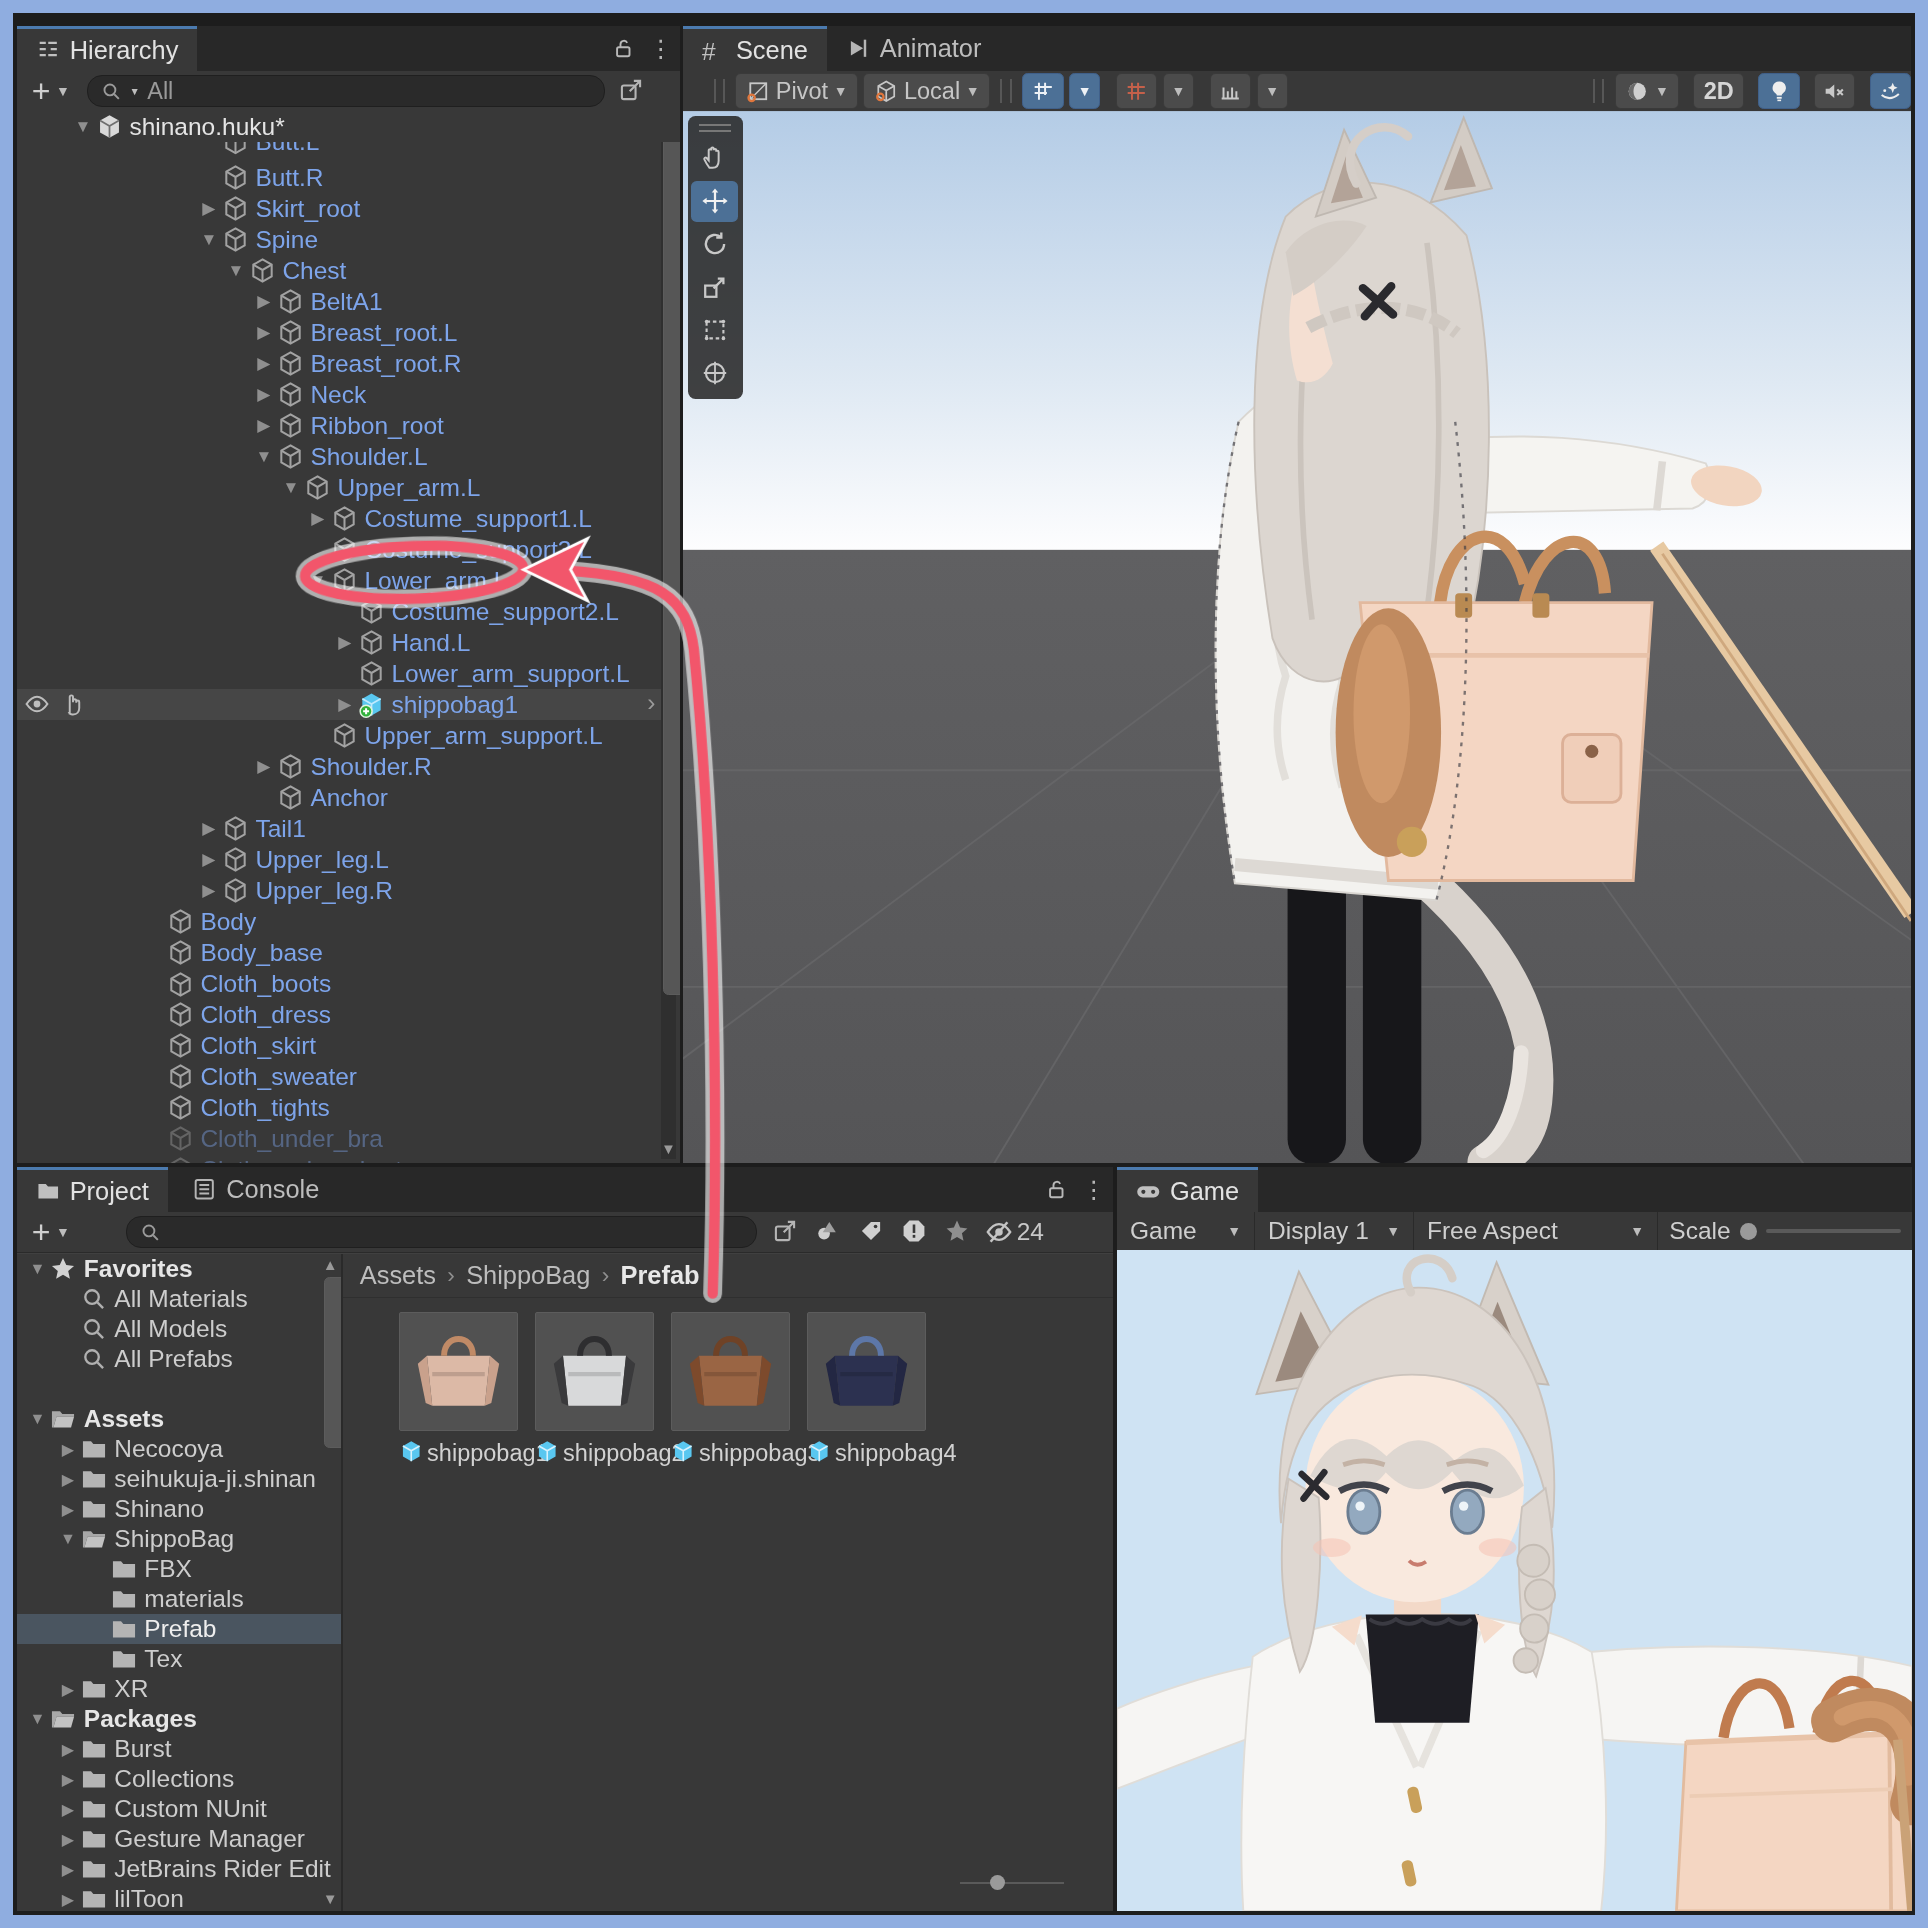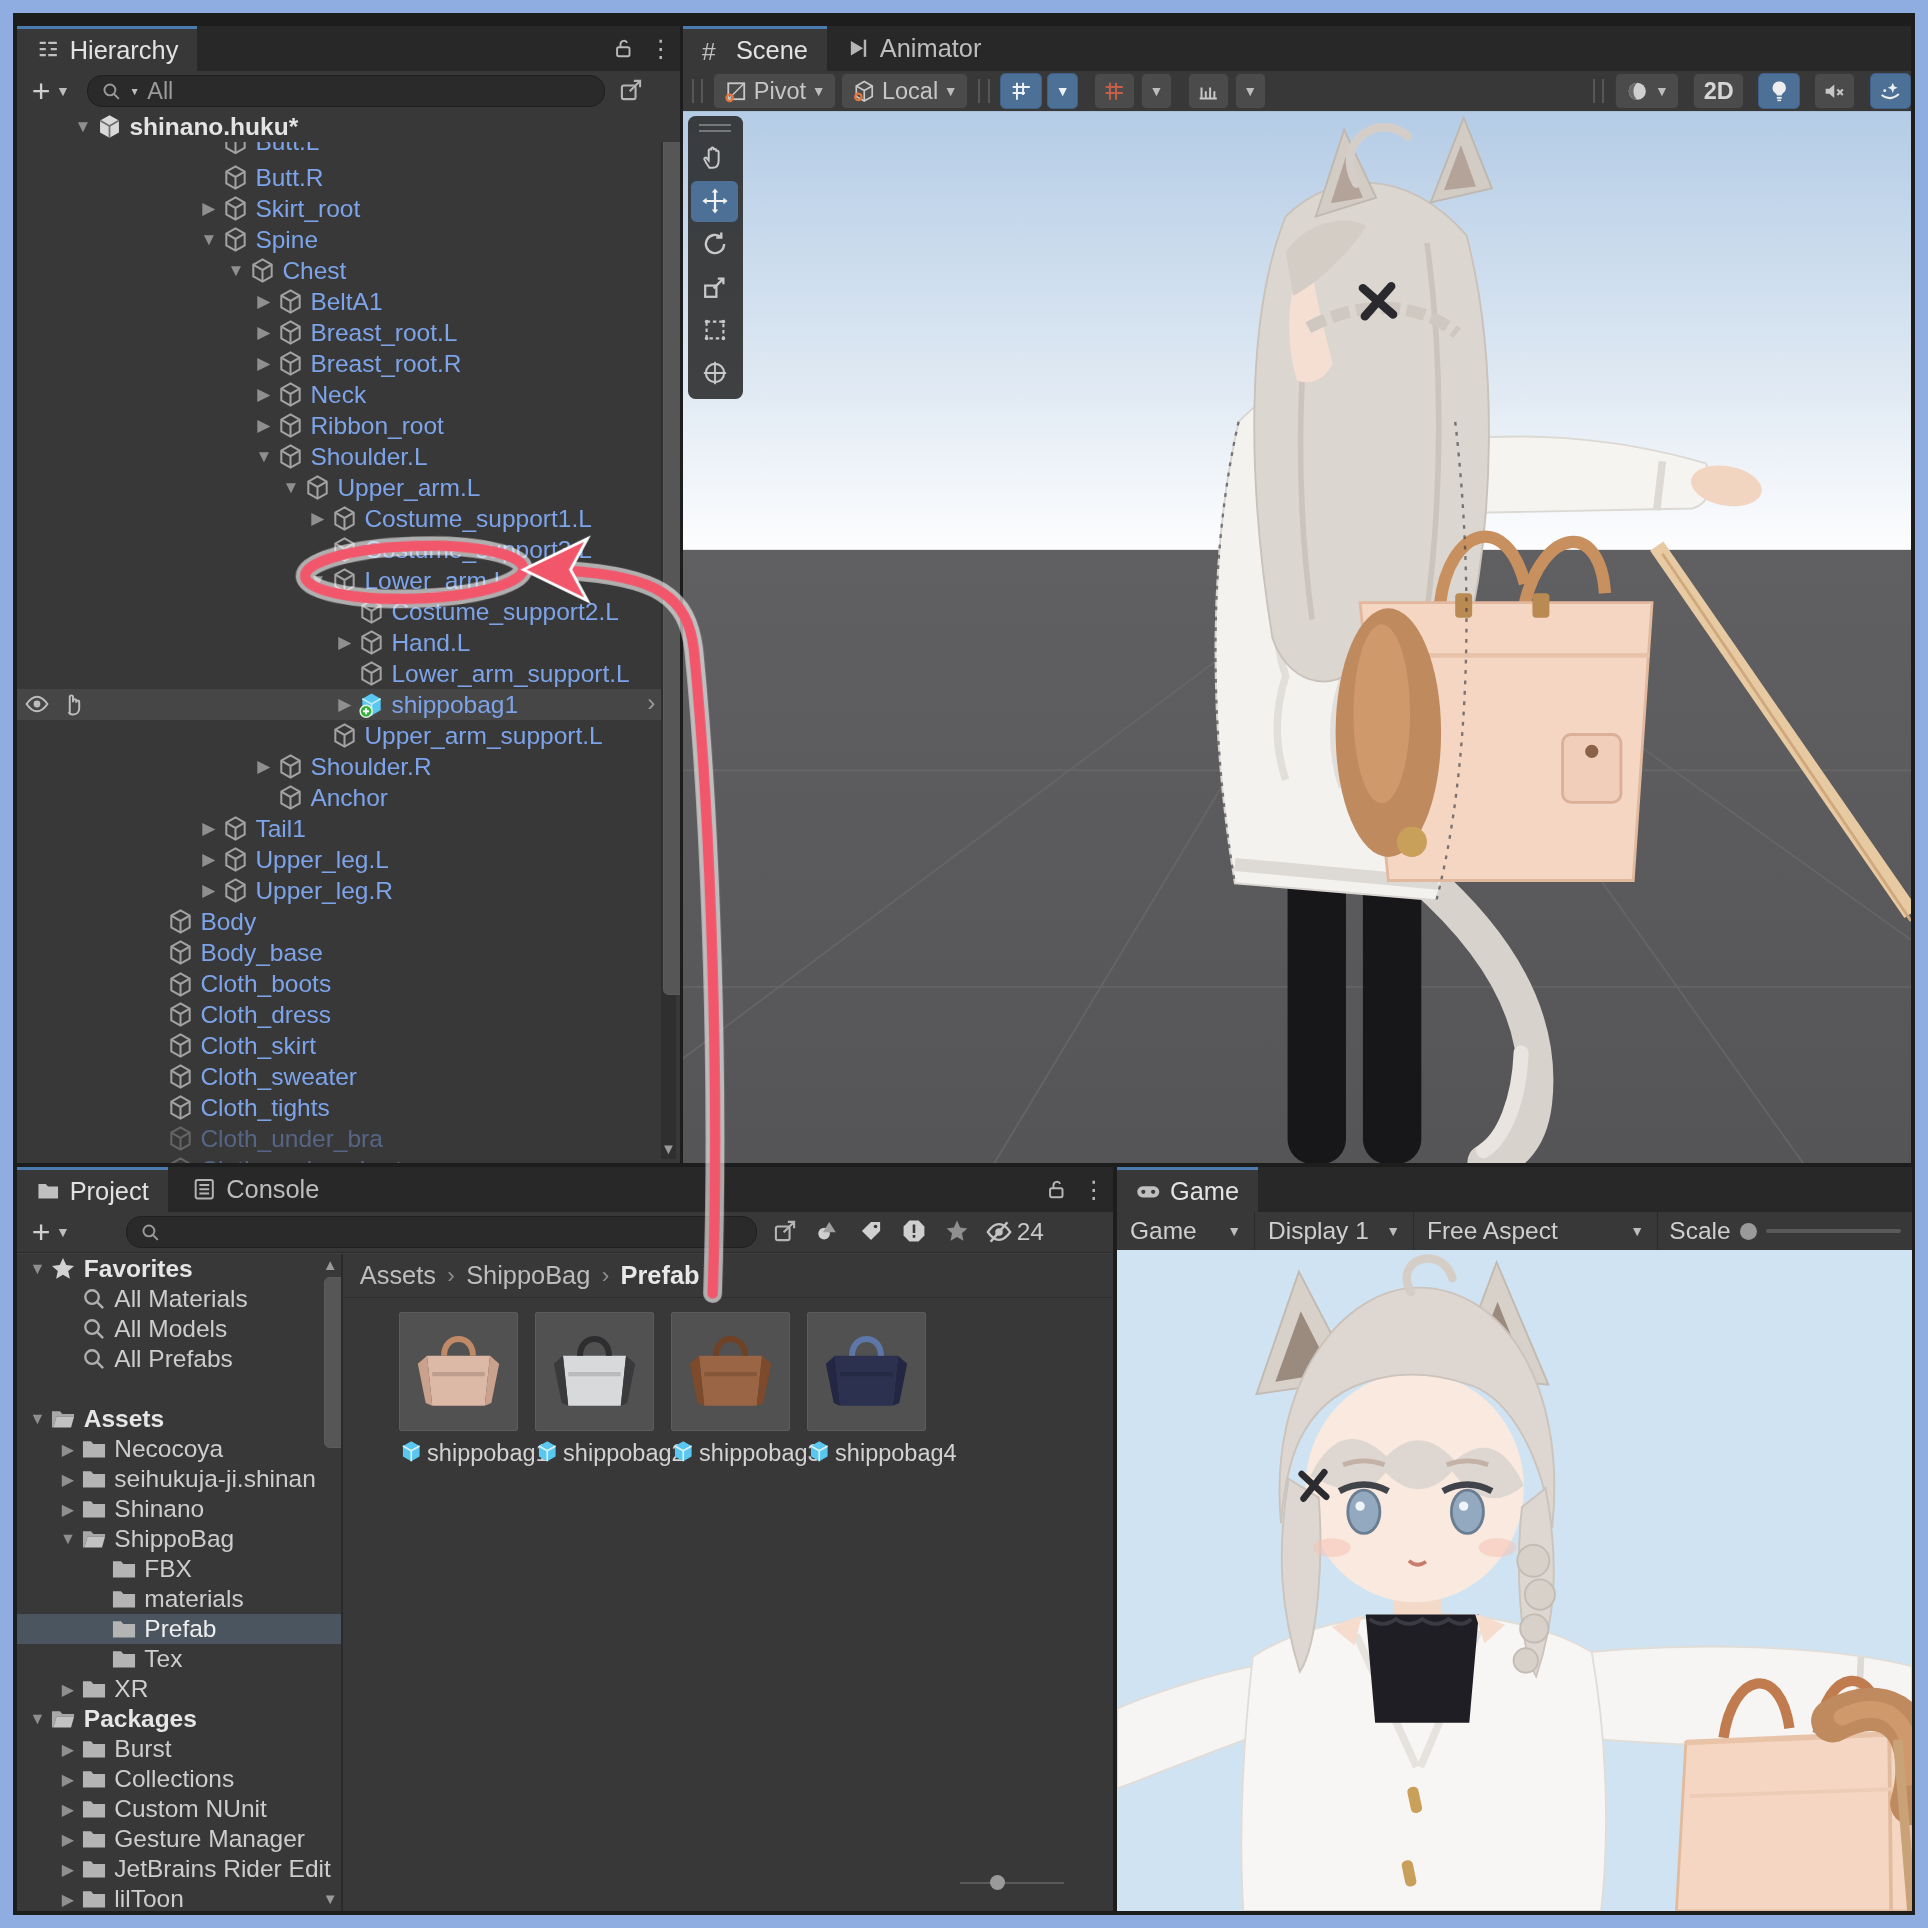--- a/index.html
+++ b/index.html
@@ -25,21 +25,21 @@
   .searchpill{height:30px;background:#2a2a2a;border:0.9px solid #1f1f1f;border-radius:15px;display:flex;align-items:center;
     gap:7.5px;padding:0 13px;color:#9a9a9a;font-size:23.5px;}
   .plusbtn{color:#cfcfcf;font-size:32px;line-height:28px;padding:0 5.6px;}
   
   #h-tree{position:absolute;left:0;top:85px;right:0;bottom:0;overflow:hidden;background:#383838;}
   .hrow{position:relative;height:31px;display:flex;align-items:center;font-size:24.5px;white-space:nowrap;}
   .hrow .arrow{width:26px;flex:0 0 26px;text-align:center;color:#8f8f8f;font-size:17px;}
   .hrow .ic{width:27px;height:27px;flex:0 0 27px;margin-right:6.6px;}
   .hrow .lbl{color:#7da4ea;}
   .hrow.rootrow{position:relative;z-index:3;background:#383838;}
-  .hrow.rootrow .lbl{color:#e4e4e4;font-weight:bold;}
+  .hrow.rootrow .lbl{color:#e4e4e4;font-weight:normal;}
   .hrow.hl{background:#464646;}
   .hrow.dim{opacity:.42;}
   .hrow.cliptop{height:20px;overflow:hidden;}
   .hrow.cliptop .inner{transform:translateY(-10.4px);}
   .hrow .inner{display:flex;align-items:center;}
   .gut{position:absolute;width:26px;height:26px;top:1.9px;}
   .rowchev{position:absolute;right:24.5px;color:#9a9a9a;font-size:24.5px;top:0;}
   
   .vsb{position:absolute;background:#2f2f2f;}
   .vsb .thumb{position:absolute;left:1.9px;right:1.9px;background:#565656;border-radius:5.6px;}
@@ -578,21 +578,21 @@
       <div class="tab" style="background:#282828;">
         <span class="tabic">
           <svg viewBox="0 0 20 20">
                 <path d="M4 4 14 10 4 16Z" fill="#b5b5b5"></path>
                 <path d="M15.5 3v14" stroke="#b5b5b5" stroke-width="2"></path>
               </svg>
         </span>
         <span>Animator</span>
       </div>
     </div>
-    <div class="toolbar" style="padding-left:1px;text-align:right;">
+    <div class="toolbar" style="padding-left:23px;text-align:right;">
       <div class="sep2"></div>
       <div class="tbtn">
         <svg width="24.5" height="24.5" viewBox="0 0 20 20">
               <g fill="none">
                 <rect x="3.5" y="3.5" width="13" height="13" stroke="#c8c8c8" stroke-width="1.5"></rect>
                 <path d="M3.5 16.5 16.5 3.5" stroke="#c8c8c8" stroke-width="1.2"></path>
                 <circle cx="4.6" cy="15.4" r="2.6" stroke="#e0763c" stroke-width="1.8"></circle>
               </g>
             </svg>
         <span>Pivot</span>

